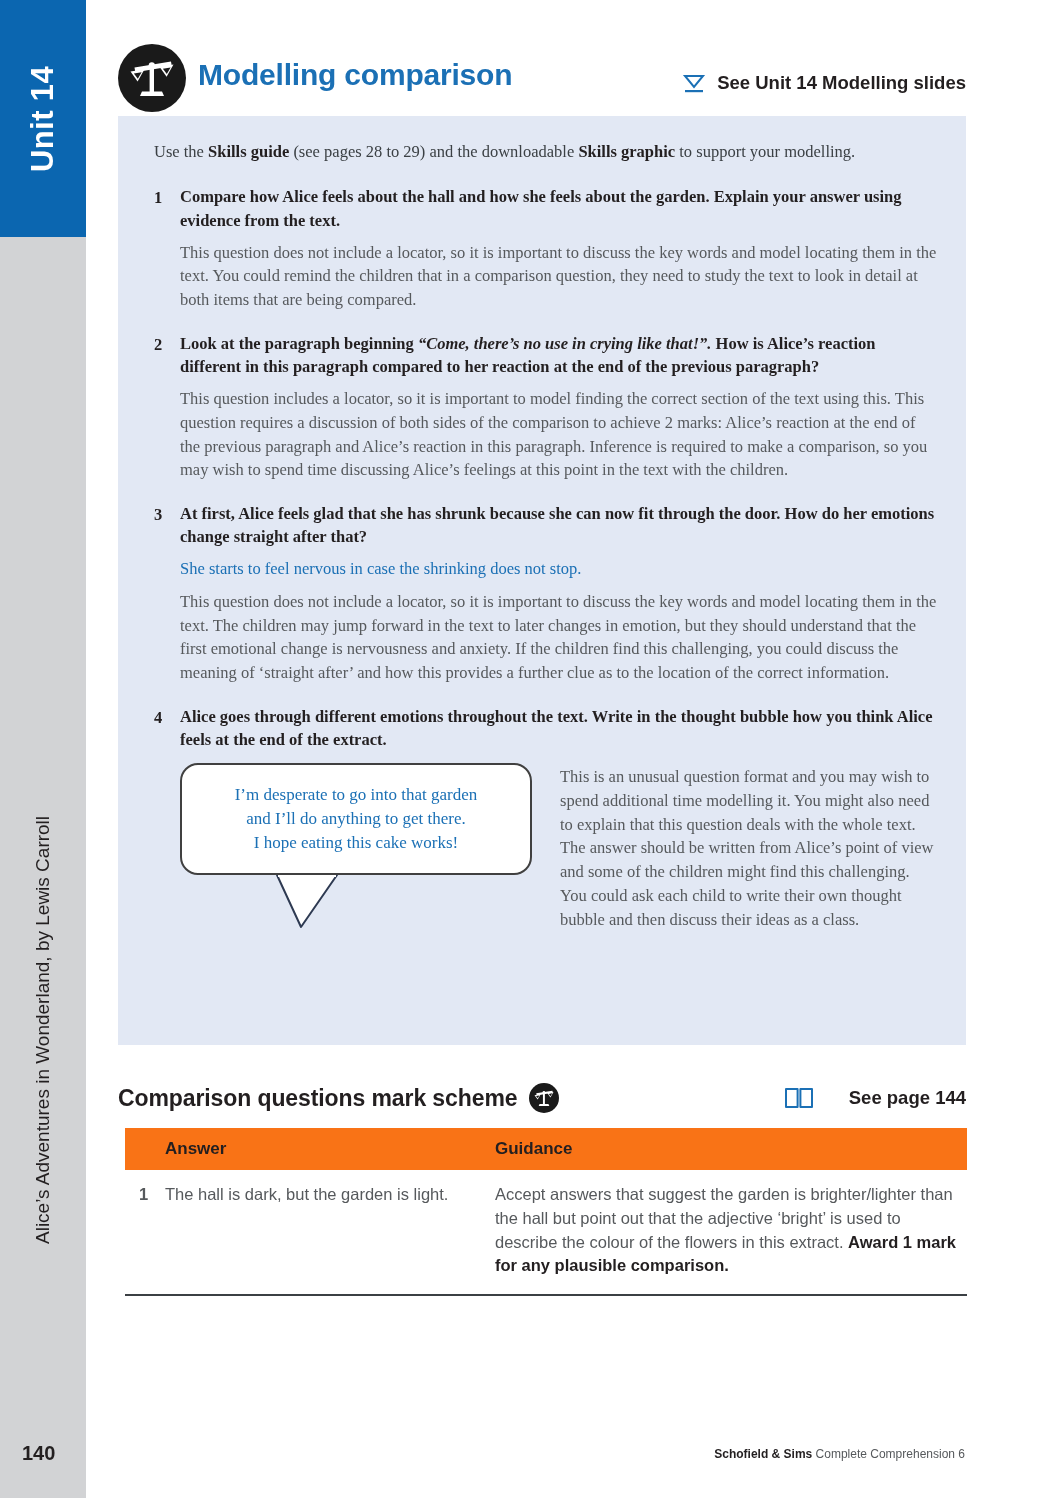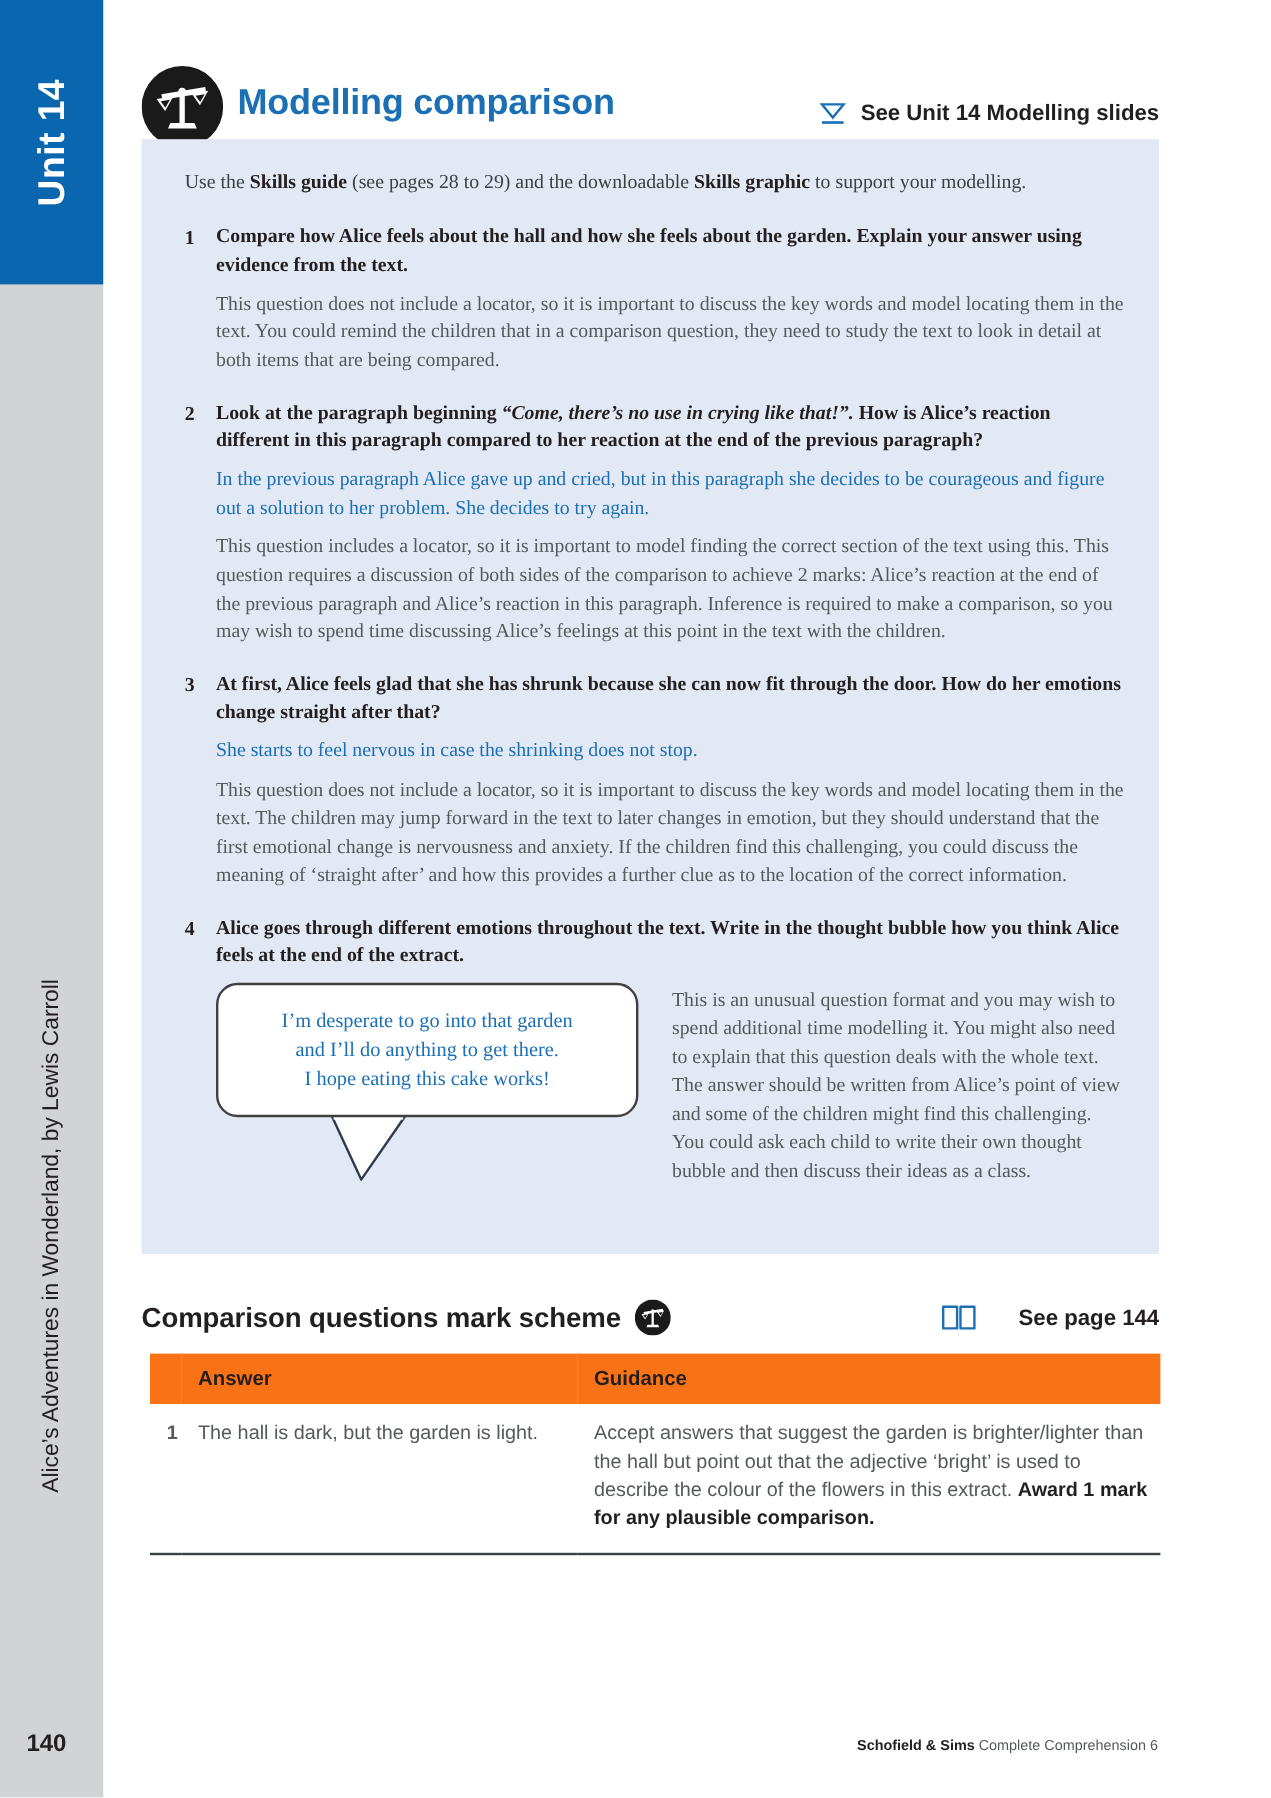--- a/index.html
+++ b/index.html
@@ -72,21 +72,21 @@
     top: 1442px;
     font-size: 20px;
     font-weight: bold;
     color: #231f20;
   }
 
   
   #header {
     position: absolute;
     left: 118px;
-    top: 55px;
+    top: 44px;
     width: 848px;
     height: 72px;
   }
   #header-icon {
     position: absolute;
     left: 0; top: 0;
     width: 68px; height: 68px;
   }
   #header-title {
     position: absolute;
@@ -349,21 +349,20 @@
           <div class="q-note">This question does not include a locator, so it is important to discuss the key words and model locating them in the text. You could remind the children that in a comparison question, they need to study the text to look in detail at both items that are being compared.</div>
         </div>
       </div>
     </div>
 
     <div class="q-block">
       <div class="q-row">
         <div class="q-num">2</div>
         <div class="q-body">
           <div class="q-text"><span>Look at the paragraph beginning </span><i>“Come, there’s no use in crying like that!”.</i><span> How is Alice’s reaction different in this paragraph compared to her reaction at the end of the previous paragraph?</span></div>
-          <div class="q-answer">In the previous paragraph Alice gave up and cried, but in this paragraph she decides to be courageous and figure out a solution to her problem. She decides to try again.</div>
           <div class="q-note">This question includes a locator, so it is important to model finding the correct section of the text using this. This question requires a discussion of both sides of the comparison to achieve 2 marks: Alice’s reaction at the end of the previous paragraph and Alice’s reaction in this paragraph. Inference is required to make a comparison, so you may wish to spend time discussing Alice’s feelings at this point in the text with the children.</div>
         </div>
       </div>
     </div>
 
     <div class="q-block">
       <div class="q-row">
         <div class="q-num">3</div>
         <div class="q-body">
           <div class="q-text">At first, Alice feels glad that she has shrunk because she can now fit through the door. How do her emotions change straight after that?</div>

